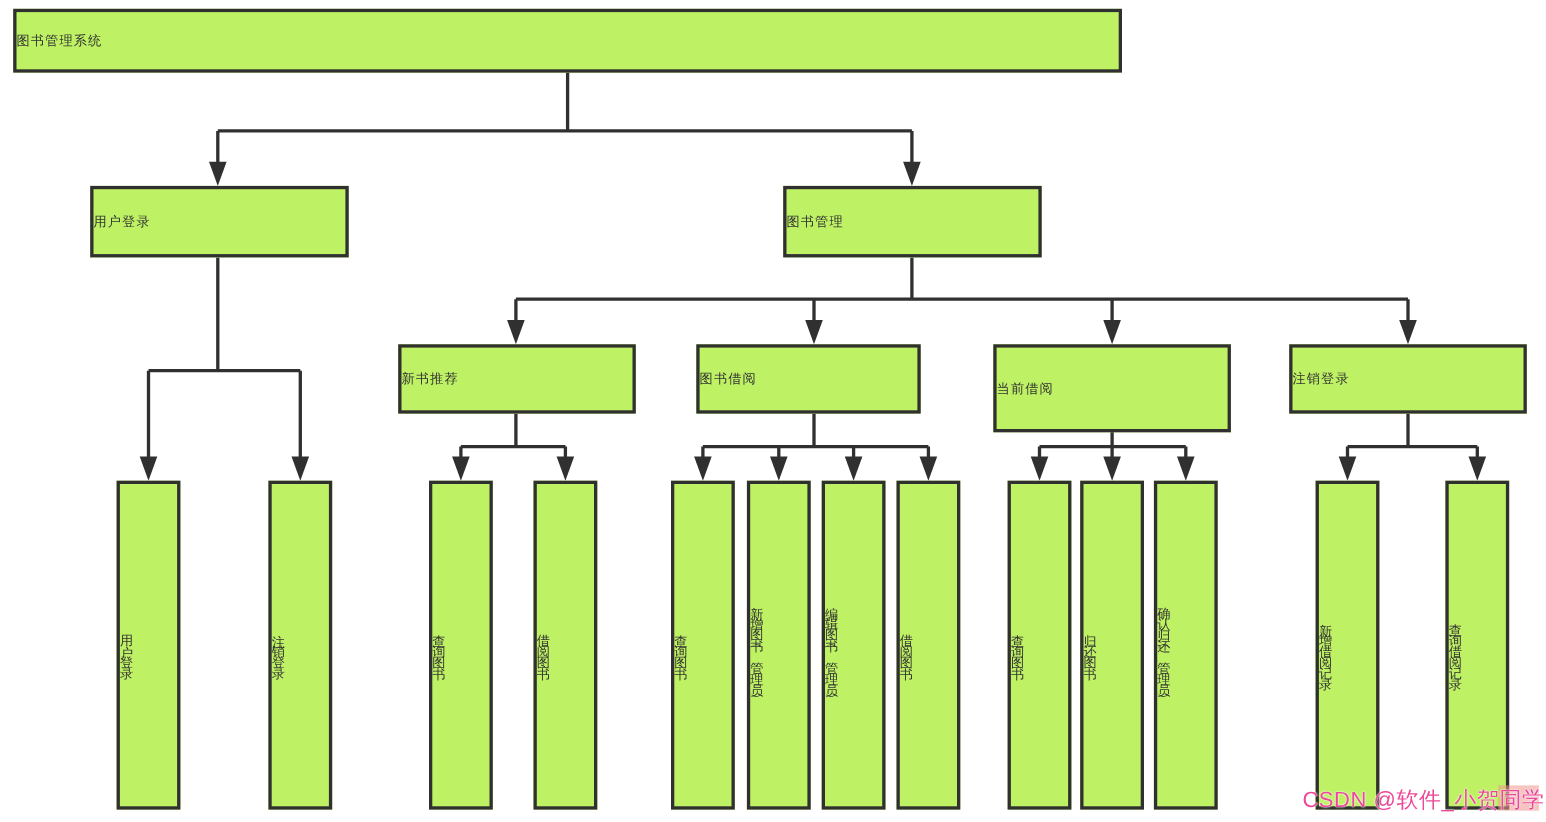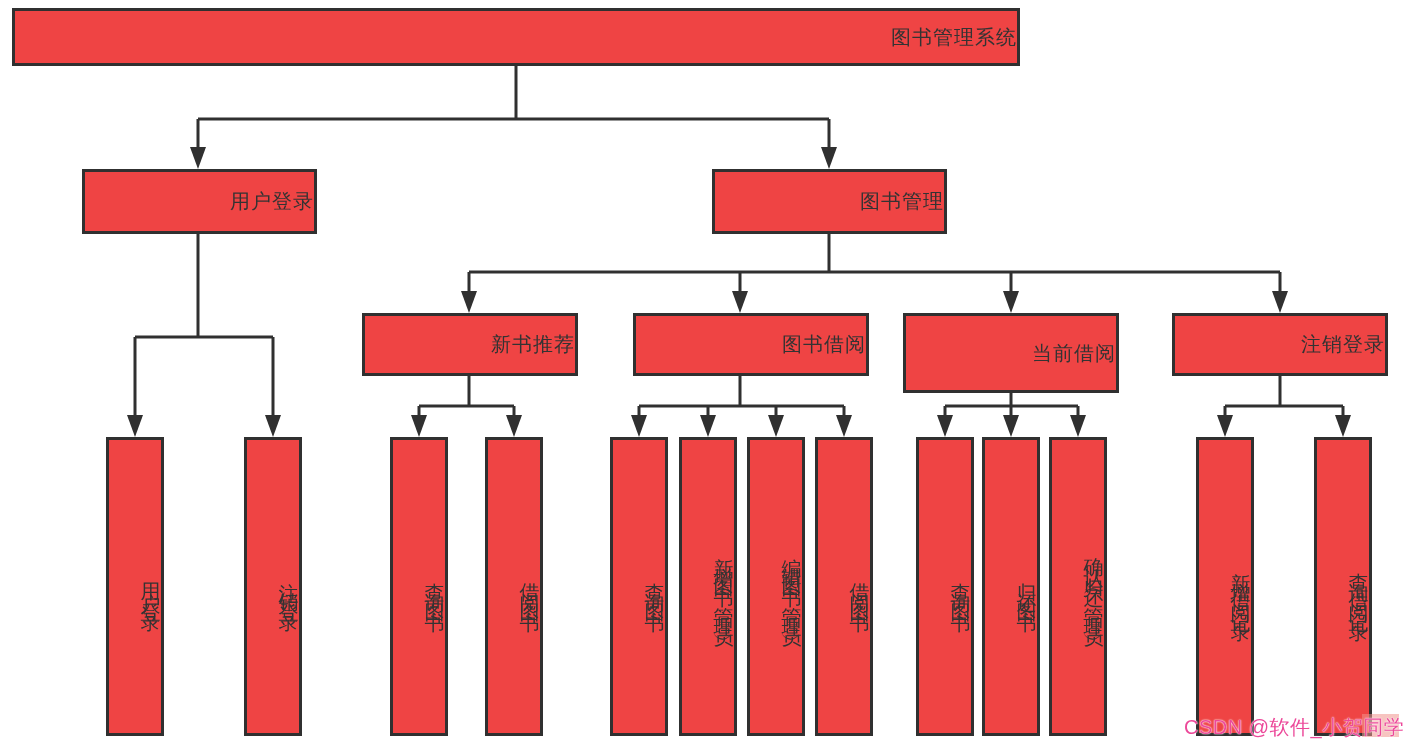--- a/index.html
+++ b/index.html
@@ -2,23 +2,23 @@
 <html><head>
 <meta charset="utf-8">
 <style>
   html,body{margin:0;padding:0;background:#fff;}
   #canvas{
     position:relative;width:1405px;height:747px;background:#ffffff;overflow:hidden;
     font-family:"Liberation Sans",sans-serif;color:#333;
   }
   #connectors{position:absolute;left:0;top:0;width:1405px;height:747px;}
   .box{
-    position:absolute;box-sizing:border-box;border:3px solid #303030;background:#ef4444;
-    display:flex;align-items:center;justify-content:flex-end;
-    font-size:20px;color:#333;z-index:2;
+    position:absolute;box-sizing:border-box;border:3px solid #303030;background:#bef264;
+    display:flex;align-items:center;justify-content:flex-start;
+    font-size:12px;color:#333;z-index:2;
   }
   .box.h span{letter-spacing:1px;white-space:nowrap;}
   .box.v span{
     writing-mode:vertical-rl;text-orientation:mixed;line-height:1;
     letter-spacing:10px;white-space:nowrap;
   }
   .wm{
     position:absolute;left:1184px;top:714px;z-index:4;
     font-size:20px;color:#ec4899;letter-spacing:0.5px;white-space:nowrap;
     text-shadow:0 0 2px #fff,0 0 1px #fff;
@@ -73,21 +73,21 @@
   <div class="box h" style="left:82px;top:169px;width:235px;height:65px">
     <span>用户登录</span>
   </div>
   <div class="box h" style="left:712px;top:169px;width:235px;height:65px">
     <span>图书管理</span>
   </div>
 
   <div class="box h" style="left:362px;top:313px;width:216px;height:63px">
     <span>新书推荐</span>
   </div>
-  <div class="box h" style="left:633px;top:313px;width:236px;height:63px">
+  <div class="box h" style="left:633px;top:313px;width:204px;height:63px">
     <span>图书借阅</span>
   </div>
   <div class="box h" style="left:903px;top:313px;width:216px;height:80px">
     <span>当前借阅</span>
   </div>
   <div class="box h" style="left:1172px;top:313px;width:216px;height:63px">
     <span>注销登录</span>
   </div>
 
   <div class="box v" style="left:106px;top:437px;width:58px;height:299px">

